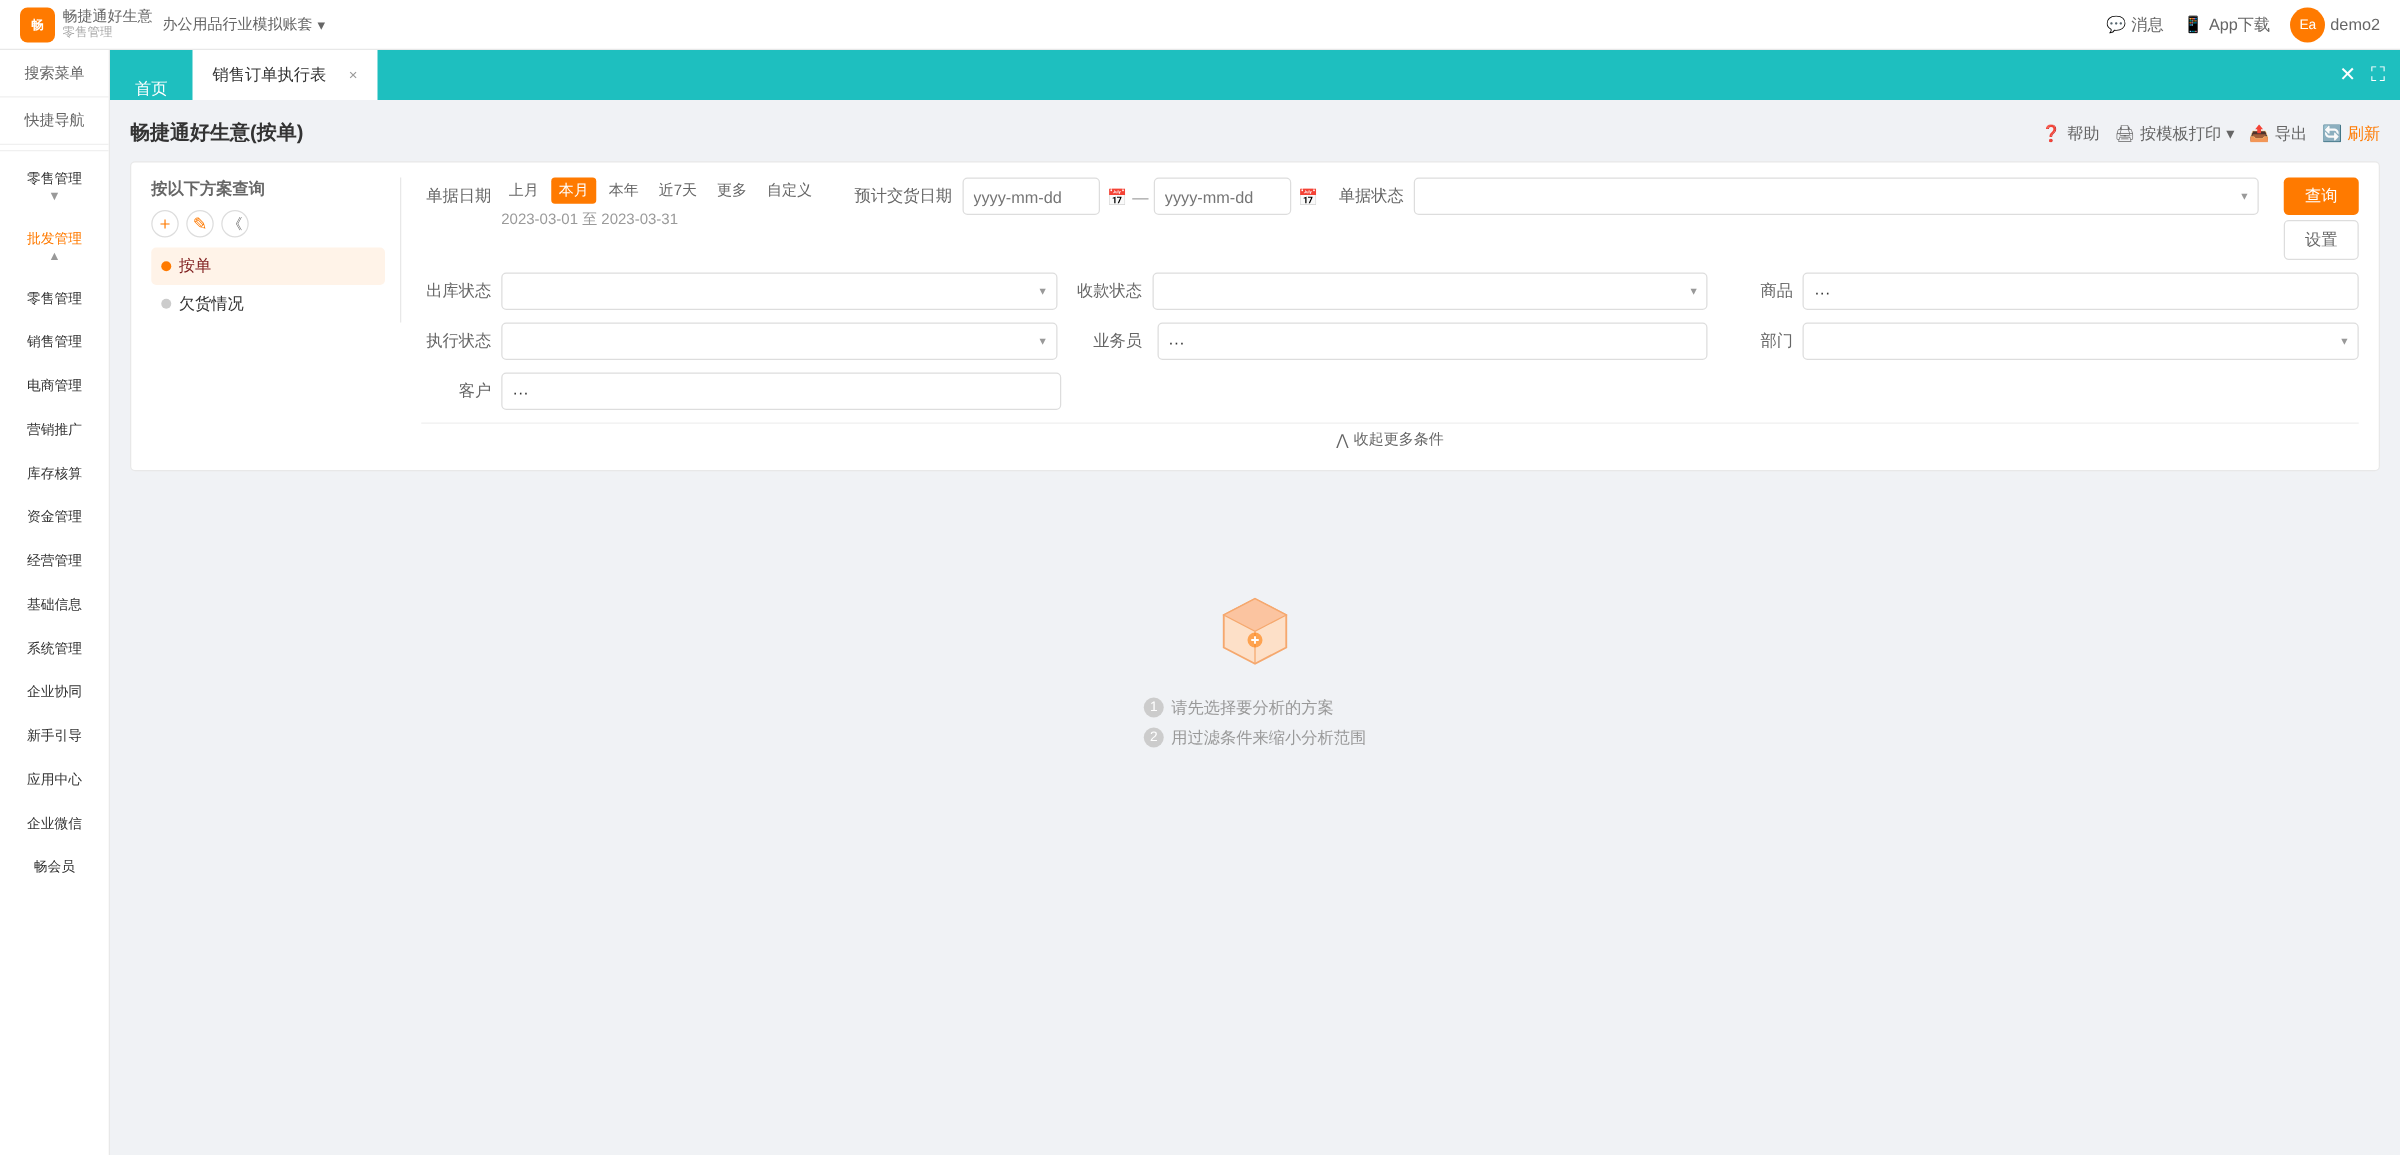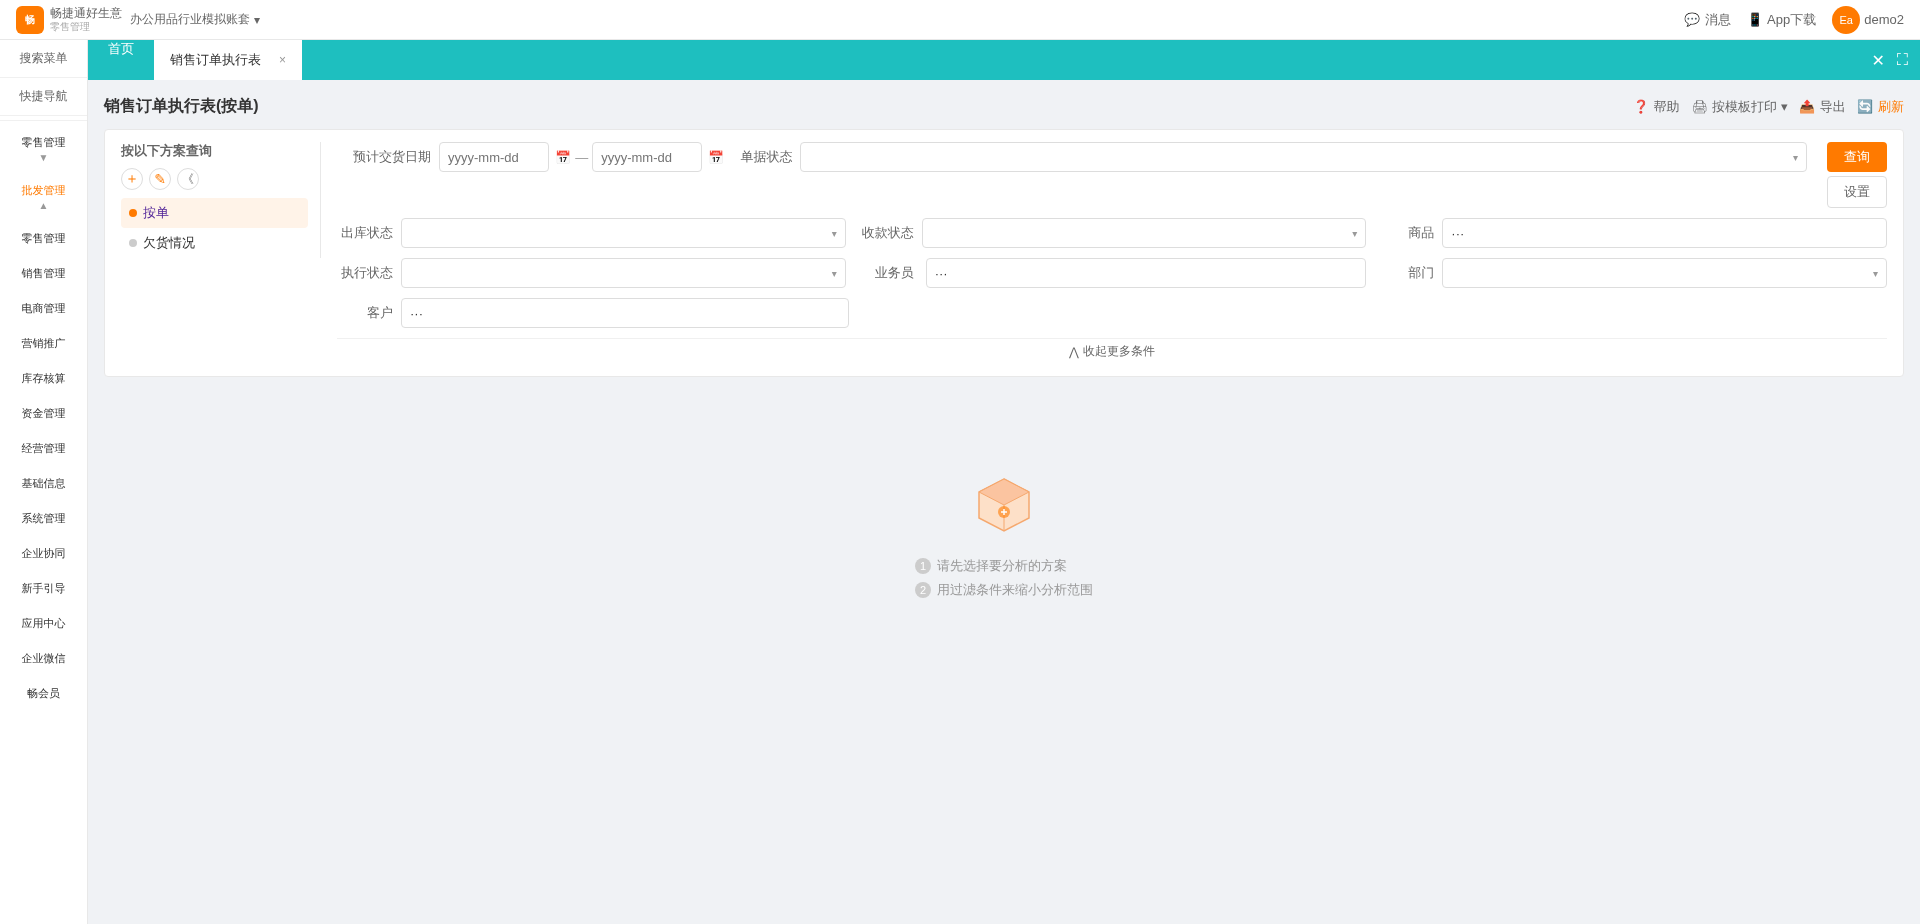--- a/index.html
+++ b/index.html
@@ -27,21 +27,21 @@
     .sidebar-item { padding: 10px 0; text-align: center; font-size: 12px; color: #333; cursor: pointer; display: flex; flex-direction: column; align-items: center; gap: 2px; }
     .sidebar-item.active { color: #ff7a00; }
     .sidebar-item .item-label { font-size: 11px; }
     .sidebar-arrow { font-size: 10px; color: #999; }
 
     
     .content-area { flex: 1; display: flex; flex-direction: column; overflow: hidden; }
 
     
     .tab-bar { height: 40px; background: #1ebfbf; display: flex; align-items: center; padding: 0; flex-shrink: 0; }
-    .tab-home { padding: 0 20px; height: 100%; display: flex; align-items: flex-start; color: #fff; font-size: 13px; cursor: pointer; font-family: Liberation Mono, monospace; }
+    .tab-home { padding: 0 20px; height: 100%; display: flex; align-items: flex-end; color: #fff; font-size: 13px; cursor: pointer; font-family: Liberation Mono, monospace; }
     .tab-item { padding: 0 16px; height: 100%; display: flex; align-items: center; background: #fff; color: #333; font-size: 13px; gap: 18px; cursor: pointer; }
     .tab-close { color: #999; font-size: 12px; cursor: pointer; }
     .tab-bar-actions { margin-left: auto; display: flex; align-items: center; gap: 4px; padding-right: 8px; }
     .tab-bar-btn { color: #fff; font-size: 16px; cursor: pointer; padding: 4px; }
 
     
     .page-content { flex: 1; overflow-y: auto; padding: 16px; }
     .page-title { font-size: 16px; font-weight: bold; color: #333; margin-bottom: 12px; display: flex; align-items: center; justify-content: space-between; }
     .page-title-actions { display: flex; align-items: center; gap: 12px; font-size: 13px; color: #666; font-weight: normal; }
     .page-title-action { display: flex; align-items: center; gap: 4px; cursor: pointer; }
@@ -49,21 +49,21 @@
 
     
     .filter-panel { background: #fff; border: 1px solid #e8e8e8; border-radius: 4px; padding: 12px 16px; margin-bottom: 12px; }
     .filter-section { display: flex; align-items: flex-start; gap: 0; }
     .filter-left { width: 200px; border-right: 1px solid #e8e8e8; padding-right: 12px; flex-shrink: 0; }
     .filter-left-title { font-size: 13px; color: #666; margin-bottom: 8px; display: flex; align-items: center; gap: 4px; font-weight: bold; }
     .filter-left-actions { display: flex; align-items: center; gap: 6px; margin-bottom: 8px; }
     .filter-left-btn { width: 22px; height: 22px; border-radius: 50%; border: 1px solid #ddd; background: #fff; display: flex; align-items: center; justify-content: center; cursor: pointer; color: #ff7a00; font-size: 14px; }
     .filter-left-collapse { width: 22px; height: 22px; border-radius: 50%; border: 1px solid #ddd; background: #fff; display: flex; align-items: center; justify-content: center; cursor: pointer; color: #666; font-size: 12px; }
     .filter-left-item { display: flex; align-items: center; gap: 6px; padding: 6px 8px; cursor: pointer; border-radius: 4px; font-size: 13px; }
-    .filter-left-item.active { background: #fff3e8; color: #4c1d95; }
+    .filter-left-item.active { background: #fff3e8; color: #7f1d1d; }
     .filter-left-item .item-dot { width: 8px; height: 8px; border-radius: 50%; }
     .filter-left-item .item-dot.orange { background: #ff7a00; }
     .filter-left-item .item-dot.gray { background: #ccc; }
 
     .filter-right { flex: 1; padding-left: 16px; }
     .filter-row { display: flex; align-items: center; gap: 12px; margin-bottom: 10px; flex-wrap: wrap; }
     .filter-label { color: #666; font-size: 13px; white-space: nowrap; min-width: 56px; text-align: right; }
     .filter-select { height: 30px; border: 1px solid #ddd; border-radius: 4px; padding: 0 8px; font-size: 13px; color: #333; background: #fff; outline: none; min-width: 160px; display: flex; align-items: center; justify-content: space-between; cursor: pointer; }
     .filter-date-range { display: flex; align-items: center; gap: 4px; }
     .filter-date-input { height: 30px; border: 1px solid #ddd; border-radius: 4px; padding: 0 8px; font-size: 13px; color: #999; background: #fff; outline: none; width: 110px; }
@@ -199,21 +199,21 @@
       </div>
       <div class="tab-bar-actions">
         <span class="tab-bar-btn">✕</span>
         <span class="tab-bar-btn">⛶</span>
       </div>
     </div>
 
     <div class="page-content">
 
       <div class="page-title">
-        <span>销售订单执行表(按单)</span>
+        <span>畅捷通好生意(按单)</span>
         <div class="page-title-actions">
           <div class="page-title-action">
             <span>❓</span>
             <span>帮助</span>
           </div>
           <div class="page-title-action">
             <span>🖨</span>
             <span>按模板打印</span>
             <span>▾</span>
           </div>
@@ -247,20 +247,34 @@
             <div class="filter-left-item">
               <div class="item-dot gray"></div>
               <span>欠货情况</span>
             </div>
           </div>
 
           <div class="filter-right">
 
             <div class="filter-row" style="align-items:flex-start;">
 
+              <div style="display:flex;align-items:flex-start;gap:8px;">
+                <span class="filter-label" style="padding-top:6px;">单据日期</span>
+                <div style="display:flex;flex-direction:column;gap:2px;">
+                  <div class="date-quick-btns">
+                    <span class="date-quick-btn">上月</span>
+                    <span class="date-quick-btn active">本月</span>
+                    <span class="date-quick-btn">本年</span>
+                    <span class="date-quick-btn">近7天</span>
+                    <span class="date-quick-btn">更多</span>
+                    <span class="date-quick-btn">自定义</span>
+                  </div>
+                  <div class="date-sub-label">2023-03-01 至 2023-03-31</div>
+                </div>
+              </div>
 
               <div style="display:flex;align-items:center;gap:8px;margin-left:16px;">
                 <span class="filter-label">预计交货日期</span>
                 <div class="filter-date-range">
                   <input class="filter-date-input" type="text" placeholder="yyyy-mm-dd" style="">
                   <span class="filter-calendar-icon">📅</span>
                   <span class="filter-date-sep">—</span>
                   <input class="filter-date-input" type="text" placeholder="yyyy-mm-dd" style="">
                   <span class="filter-calendar-icon">📅</span>
                 </div>

